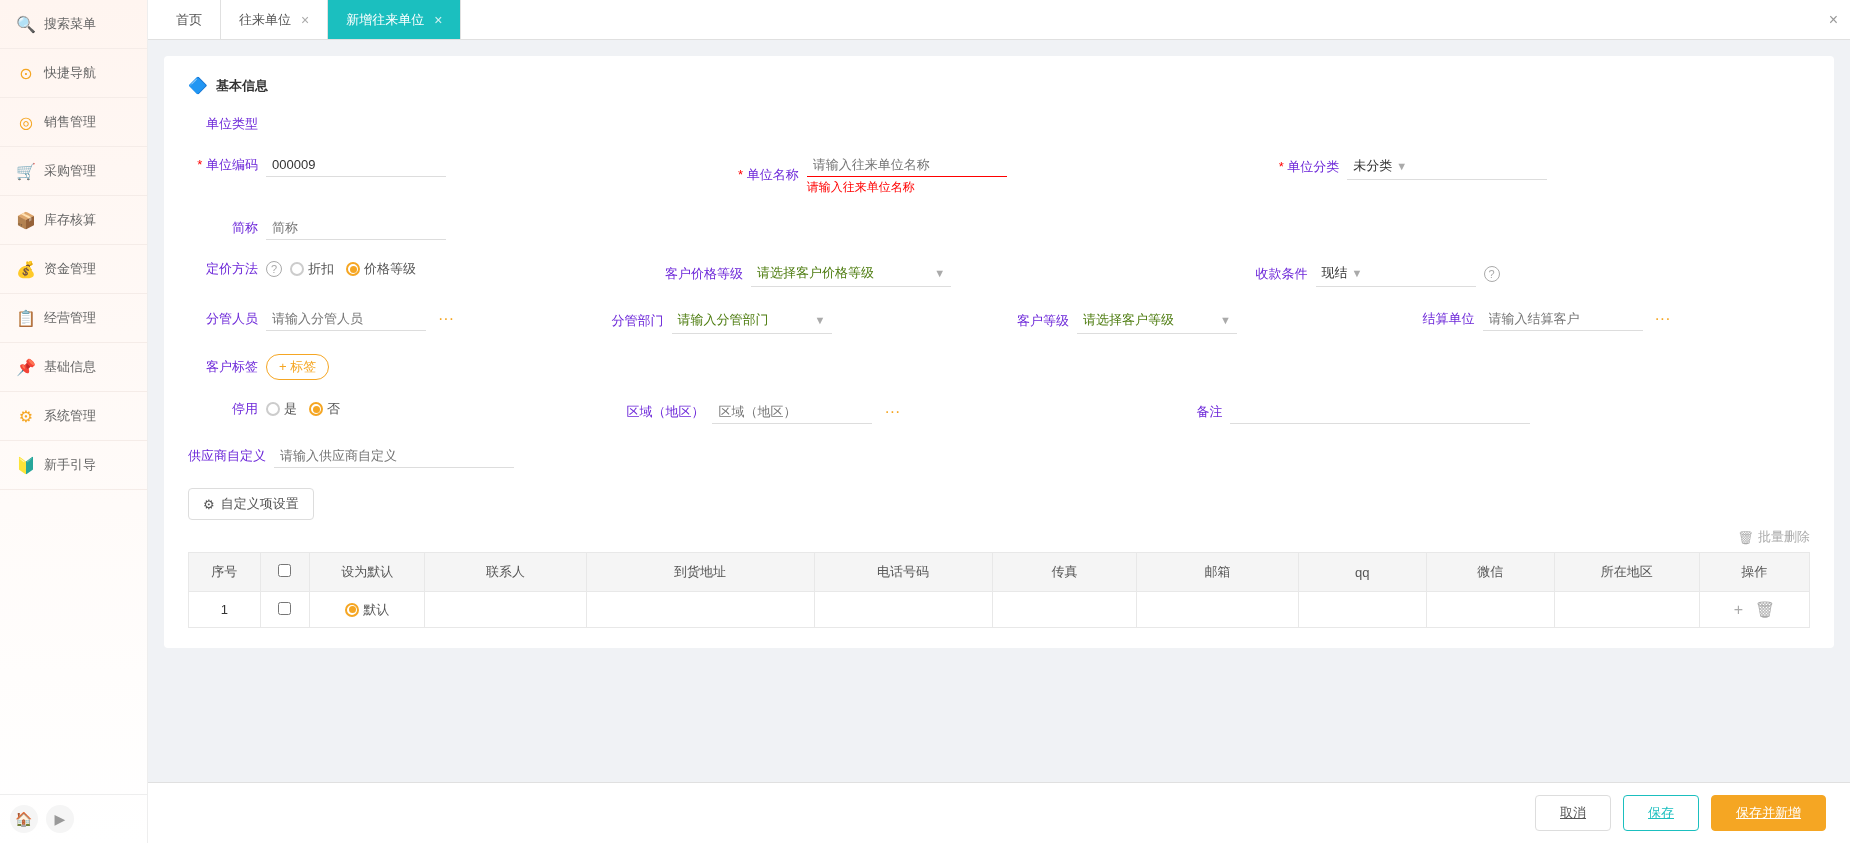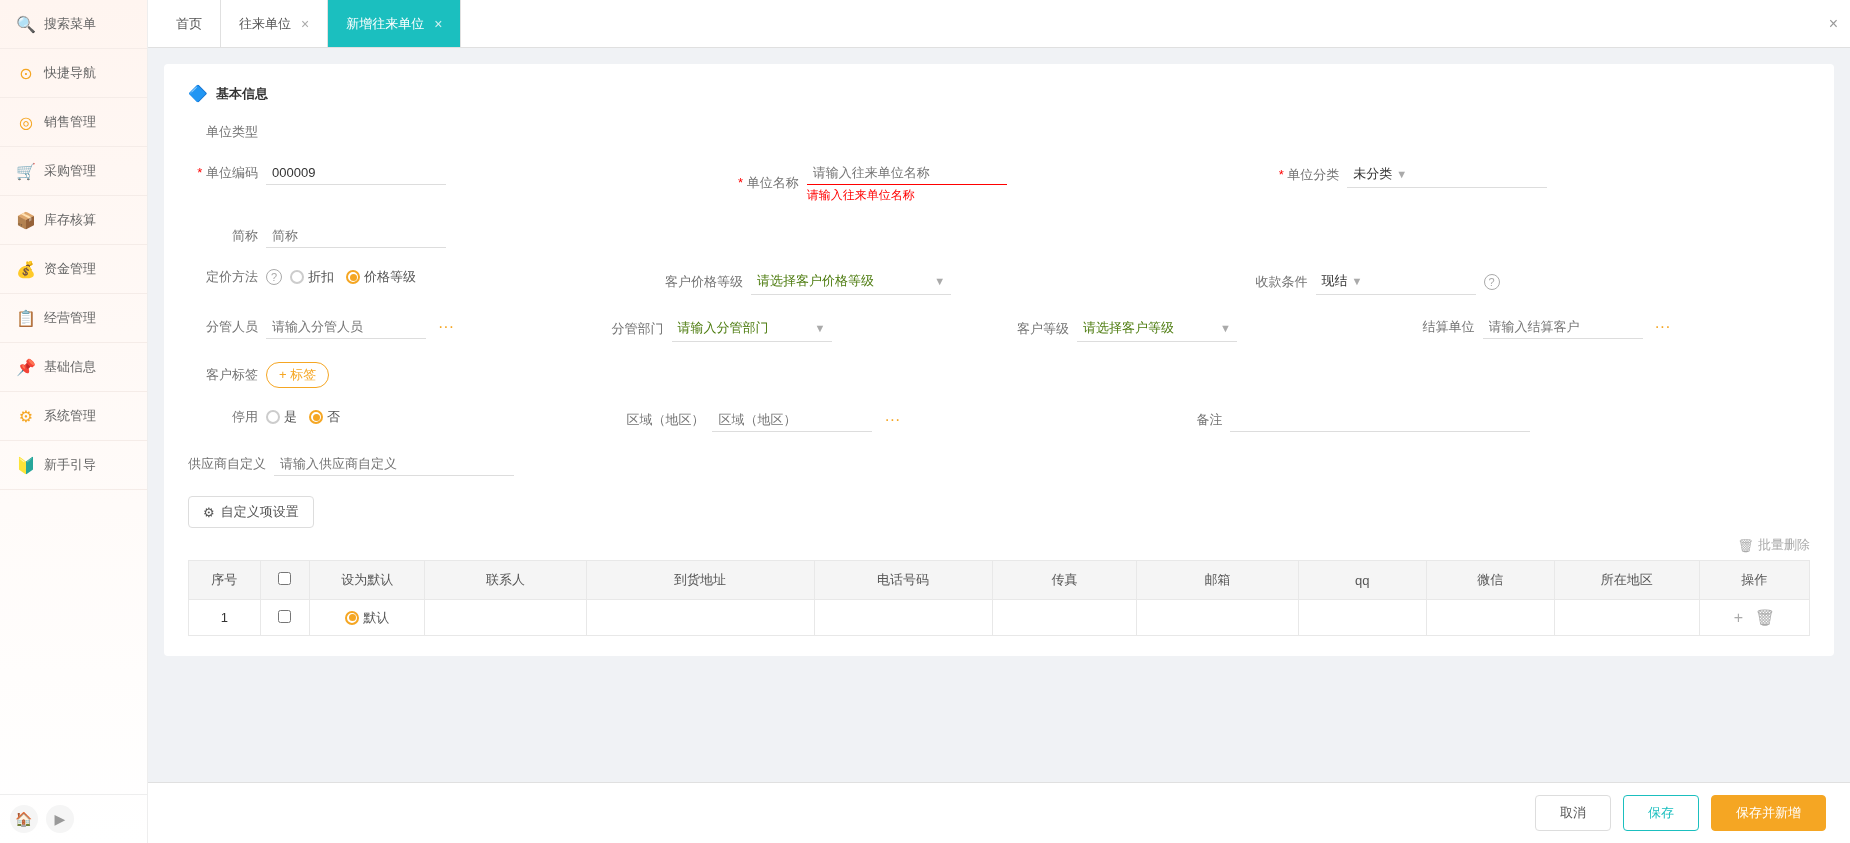--- a/index.html
+++ b/index.html
@@ -42,21 +42,21 @@
       flex-direction: column;
       overflow: hidden;
     }
 
     
     .tab-bar {
       background: #fff;
       border-bottom: 1px solid #e0e0e0;
       display: flex;
       align-items: center;
-      height: 48px;
+      height: 40px;
       padding: 0 10px;
       gap: 0;
       position: relative;
     }
     .tab {
       padding: 0 18px;
       height: 100%;
       display: flex;
       align-items: center;
       gap: 6px;
@@ -113,21 +113,21 @@
       margin-bottom: 20px;
       gap: 0;
     }
     .form-field {
       display: flex;
       align-items: center;
       gap: 8px;
       flex: 1;
     }
     .form-label {
-      color: #737373;
+      color: #6d28d9;
       white-space: nowrap;
       min-width: 70px;
       text-align: right;
       font-size: 13px;
     }
     .form-label.required::before {
       content: '* ';
       color: red;
     }
     .form-input {
@@ -301,20 +301,21 @@
       display: flex;
       justify-content: flex-end;
       gap: 12px;
     }
     .btn {
       padding: 8px 24px;
       border-radius: 4px;
       font-size: 13px;
       cursor: pointer;
       border: none;
+      text-decoration: underline;
     }
     .btn-default {
       background: #fff;
       border: 1px solid #ddd;
       color: #555;
     }
     .btn-primary {
       background: #fff;
       border: 1px solid #1bbfbf;
       color: #1bbfbf;

